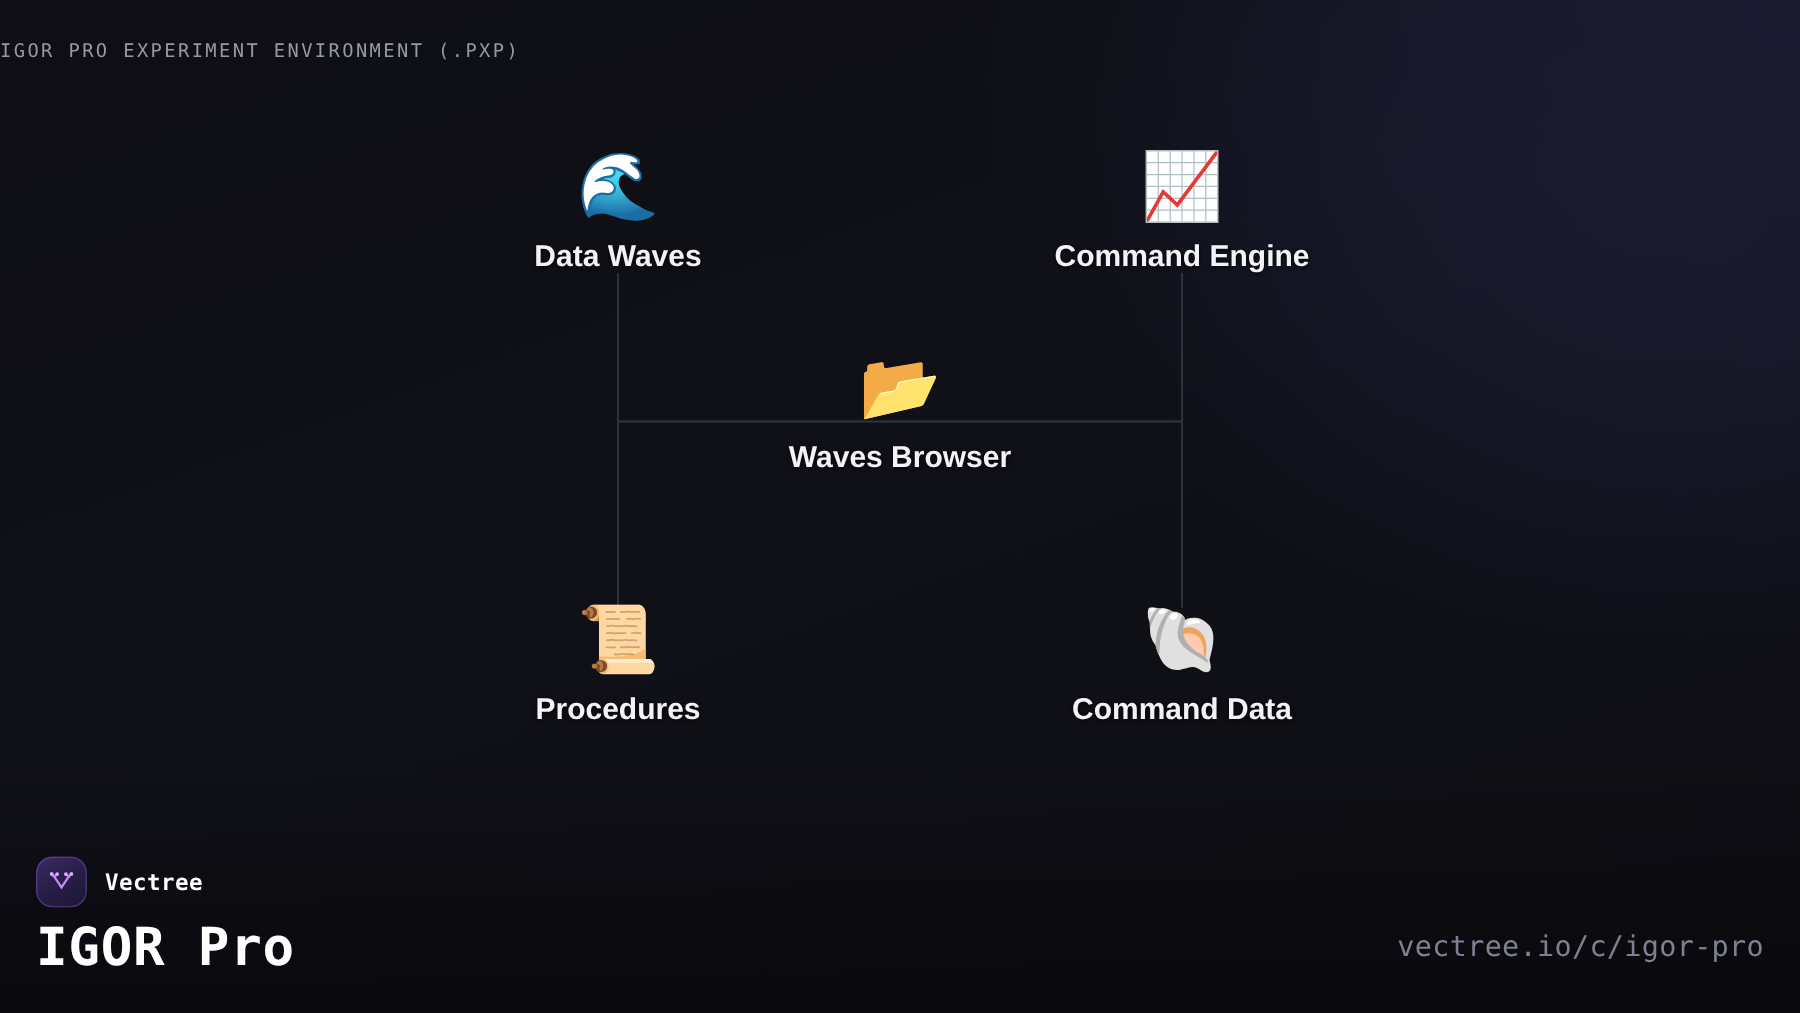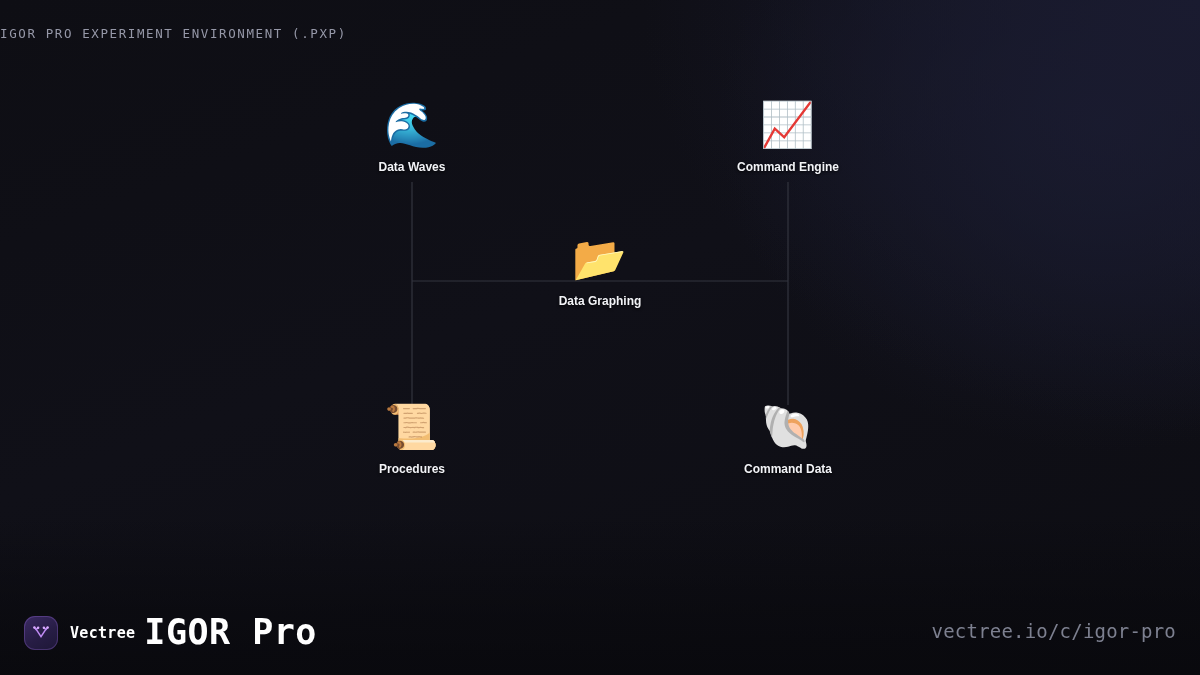--- a/index.html
+++ b/index.html
@@ -54,37 +54,37 @@
   .node-icon {
     font-size:44px;
     line-height:52px;
     height:54px;
     display:flex; align-items:center; justify-content:center;
     font-family:"DejaVu Sans", sans-serif;
     user-select:none;
   }
   .node-label {
     margin-top:8px;
-    font-size:12px;
+    font-size:20px;
     font-weight:bold;
     color:#f2f3f7;
     white-space:nowrap;
     text-shadow:0 1px 3px rgba(0,0,0,0.85);
   }
 
   .node.n-dw  { left:412px; top:98px; }
   .node.n-ge  { left:788px; top:98px; }
   .node.n-db  { left:600px; top:232px; }
   .node.n-pr  { left:412px; top:400px; }
   .node.n-cl  { left:788px; top:400px; }
 
   
   #brand {
     position:absolute; left:24px; bottom:24px;
-    display:flex; gap:9px;
+    display:flex; flex-direction:column; gap:9px;
   }
   #brand-row { display:flex; align-items:center; gap:12px; }
 
   #brand-logo {
     width:34px; height:34px;
     border-radius:11px;
     background:linear-gradient(150deg, #3b2a63 0%, #271d45 55%, #1d1736 100%);
     box-shadow:inset 0 0 0 1px rgba(168,120,240,0.28);
     display:flex; align-items:center; justify-content:center;
     flex:none;
@@ -134,21 +134,21 @@
     <div class="node-label">Data Waves</div>
   </div>
 
   <div class="node n-ge">
     <div class="node-icon">📈</div>
     <div class="node-label">Command Engine</div>
   </div>
 
   <div class="node n-db">
     <div class="node-icon">📂</div>
-    <div class="node-label">Data Graphing</div>
+    <div class="node-label">Waves Browser</div>
   </div>
 
   <div class="node n-pr">
     <div class="node-icon">📜</div>
     <div class="node-label">Procedures</div>
   </div>
 
   <div class="node n-cl">
     <div class="node-icon">🐚</div>
     <div class="node-label">Command Data</div>

